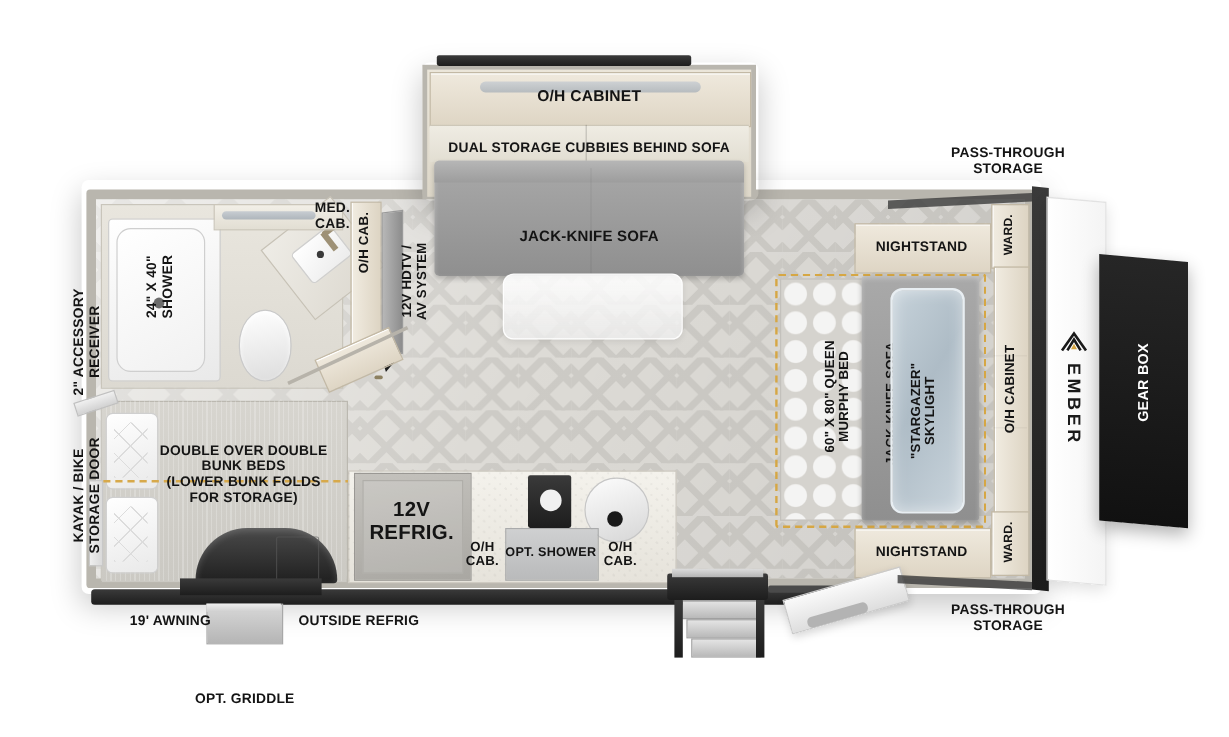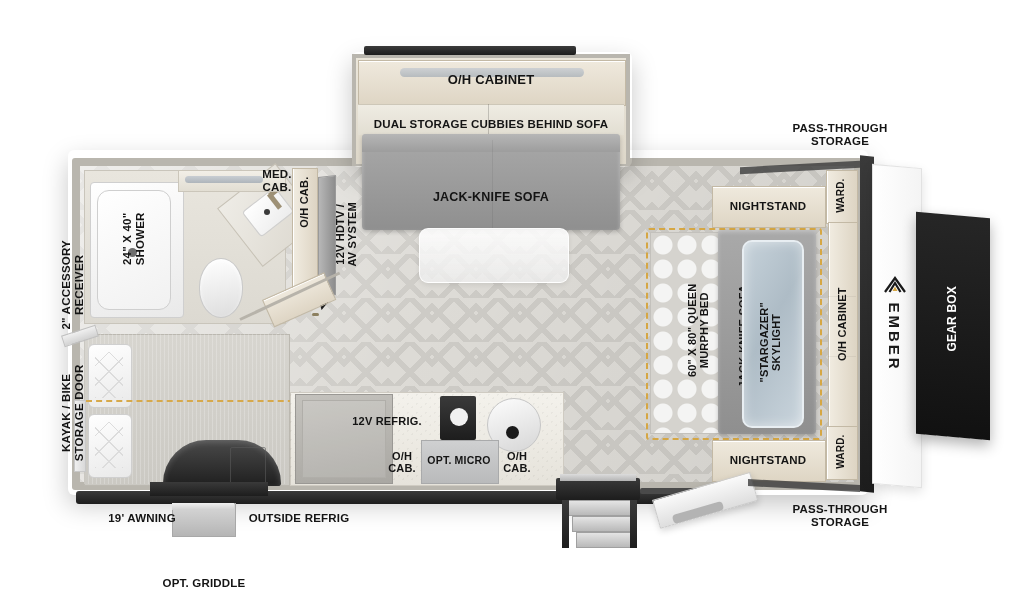--- a/index.html
+++ b/index.html
@@ -127,47 +127,51 @@
 
   <div class="white" style="left:88px;top:344px;width:42px;height:62px;border-radius:6px;"></div>
   <div class="white" style="left:88px;top:414px;width:42px;height:62px;border-radius:6px;"></div>
   <div style="position:absolute;left:95px;top:352px;width:28px;height:46px;
        background-image:repeating-linear-gradient(45deg,#dcdcdc 0 1px,rgba(0,0,0,0) 1px 14px),repeating-linear-gradient(-45deg,#dcdcdc 0 1px,rgba(0,0,0,0) 1px 14px);"></div>
   <div style="position:absolute;left:95px;top:422px;width:28px;height:46px;
        background-image:repeating-linear-gradient(45deg,#dcdcdc 0 1px,rgba(0,0,0,0) 1px 14px),repeating-linear-gradient(-45deg,#dcdcdc 0 1px,rgba(0,0,0,0) 1px 14px);"></div>
 
   <div class="goldLine" style="left:86px;top:400px;width:228px;"></div>
 
+  <div class="lbl" style="left:108px;top:370px;width:190px;font-size:11.5px;">DOUBLE OVER DOUBLE
+BUNK BEDS
+(LOWER BUNK FOLDS
+FOR STORAGE)</div>
 
   <div style="position:absolute;left:163px;top:440px;width:118px;height:46px;border-radius:46px 46px 3px 3px;
        background:linear-gradient(180deg,#4a4a4a,#1f1f1f);box-shadow:inset 0 2px 6px rgba(255,255,255,.18);"></div>
   <div style="position:absolute;left:230px;top:447px;width:34px;height:38px;border:1px solid #5a5a5a;border-radius:2px;opacity:.6;"></div>
 
   <div style="position:absolute;left:290px;top:392px;width:272px;height:92px;
        background:linear-gradient(180deg,#f4f2ec,#e6e3db);border:1px solid #cfcbc2;"></div>
   <div style="position:absolute;left:290px;top:392px;width:272px;height:92px;
        background-image:radial-gradient(circle at 10% 30%,rgba(0,0,0,.04) 1px,transparent 1px),
                         radial-gradient(circle at 60% 70%,rgba(0,0,0,.04) 1px,transparent 1px);
        background-size:9px 9px;"></div>
 
   <div style="position:absolute;left:295px;top:394px;width:96px;height:88px;
        background:linear-gradient(170deg,#c4c2bd,#a9a7a2);border:1px solid #9a9894;"></div>
   <div style="position:absolute;left:302px;top:400px;width:82px;height:76px;border:1px solid #b0aea9;background:rgba(255,255,255,.12);"></div>
-  <div class="lbl" style="left:295px;top:415px;width:96px;font-size:11px;margin-left:44px;">12V REFRIG.</div>
+  <div class="lbl" style="left:295px;top:415px;width:96px;font-size:17px;">12V REFRIG.</div>
 
   <div class="drk" style="left:440px;top:396px;width:36px;height:44px;border-radius:2px;"></div>
   <div style="position:absolute;left:450px;top:408px;width:18px;height:18px;border-radius:50%;background:#f1f1f1;"></div>
 
   <div style="position:absolute;left:487px;top:398px;width:52px;height:52px;border-radius:50%;
        background:linear-gradient(160deg,#fdfdfd,#d6d6d6);border:1px solid #c6c6c6;"></div>
   <div style="position:absolute;left:506px;top:426px;width:13px;height:13px;border-radius:50%;background:#1a1a1a;"></div>
 
   <div style="position:absolute;left:421px;top:440px;width:76px;height:42px;
        background:linear-gradient(180deg,#cfd0d1,#b9babb);border:1px solid #a9aaab;"></div>
-  <div class="lbl" style="left:421px;top:455px;width:76px;font-size:10.5px;">OPT. MICRO</div>
+  <div class="lbl" style="left:421px;top:455px;width:76px;font-size:10.5px;">OPT. SHOWER</div>
 
   <div class="lbl" style="left:385px;top:450px;width:34px;font-size:11px;">O/H
 CAB.</div>
   <div class="lbl" style="left:500px;top:450px;width:34px;font-size:11px;">O/H
 CAB.</div>
 
   <div class="goldDash" style="left:646px;top:228px;width:172px;height:208px;"></div>
 
   <div style="position:absolute;left:650px;top:232px;width:68px;height:200px;
        background-color:#d5d3ce;

